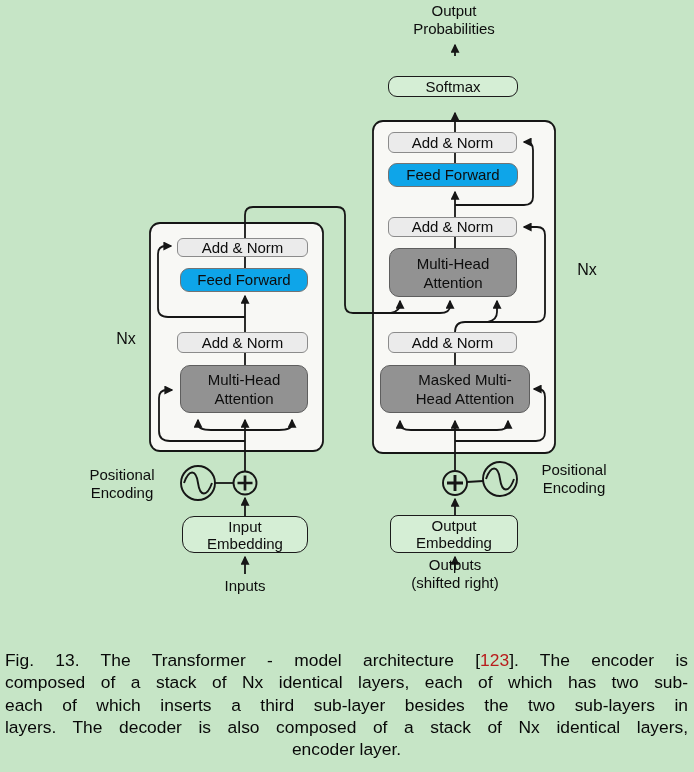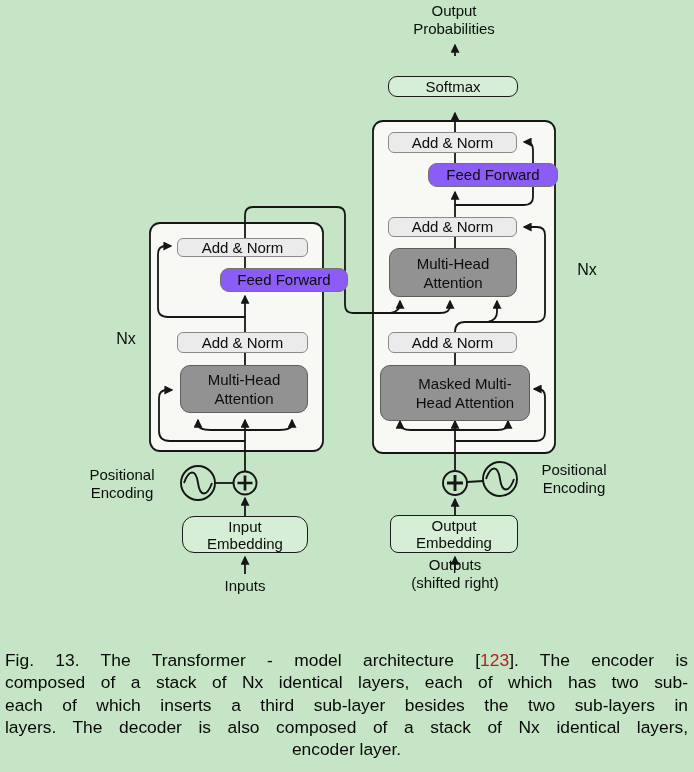--- a/index.html
+++ b/index.html
@@ -12,21 +12,21 @@
   .diagram{position:absolute;left:0;top:0;width:694px;height:648px;}
   .diagram svg{position:absolute;left:0;top:0;z-index:1;}
   .box{
     position:absolute;box-sizing:border-box;z-index:2;
     display:flex;align-items:center;justify-content:center;text-align:center;
     border:1.7px solid #1b1b1b;border-radius:9px;
     font-size:15px;line-height:16px;white-space:pre-line;
   }
   .green{background:#d5eed5;border-color:#1b1b1b;}
   .an{background:#ebebeb;border-color:#8b8b8b;border-radius:6px;}
-  .ff{background:#8b5cf6;border-color:#737373;margin-left:40px;}
+  .ff{background:#0ea5e9;border-color:#737373;}
   .att{background:#929292;border-color:#5e5e5e;border-radius:10px;line-height:19px;}
   .lbl{
     position:absolute;z-index:2;text-align:center;
     font-size:15px;line-height:18px;white-space:pre-line;
   }
   .caption{
     position:absolute;left:5px;right:6px;top:649px;
     font-size:17.4px;line-height:22.3px;color:#080808;
   }
   .jline{text-align:justify;text-align-last:justify;}
@@ -110,21 +110,21 @@
 Probabilities</div>
 
   <div class="box green" style="left:388px;top:56px;width:130px;height:21px;margin-top:20px;">Softmax</div>
 
   <div class="box an" style="left:388px;top:132px;width:129px;height:21px;">Add &amp; Norm</div>
   <div class="box ff" style="left:388px;top:163px;width:130px;height:24px;">Feed Forward</div>
   <div class="box an" style="left:388px;top:217px;width:129px;height:20px;">Add &amp; Norm</div>
   <div class="box att" style="left:389px;top:248px;width:128px;height:49px;">Multi-Head
 Attention</div>
   <div class="box an" style="left:388px;top:332px;width:129px;height:21px;">Add &amp; Norm</div>
-  <div class="box att" style="left:380px;top:365px;width:150px;height:56px;padding-left:20px;">Masked Multi-
+  <div class="box att" style="left:380px;top:365px;width:150px;height:48px;padding-left:20px;">Masked Multi-
 Head Attention</div>
 
   <div class="box an" style="left:177px;top:238px;width:131px;height:19px;">Add &amp; Norm</div>
   <div class="box ff" style="left:180px;top:268px;width:128px;height:24px;">Feed Forward</div>
   <div class="box an" style="left:177px;top:332px;width:131px;height:21px;">Add &amp; Norm</div>
   <div class="box att" style="left:180px;top:365px;width:128px;height:48px;">Multi-Head
 Attention</div>
 
   <div class="lbl" style="left:106px;top:330px;width:40px;font-size:16px;">Nx</div>
   <div class="lbl" style="left:567px;top:261px;width:40px;font-size:16px;">Nx</div>

